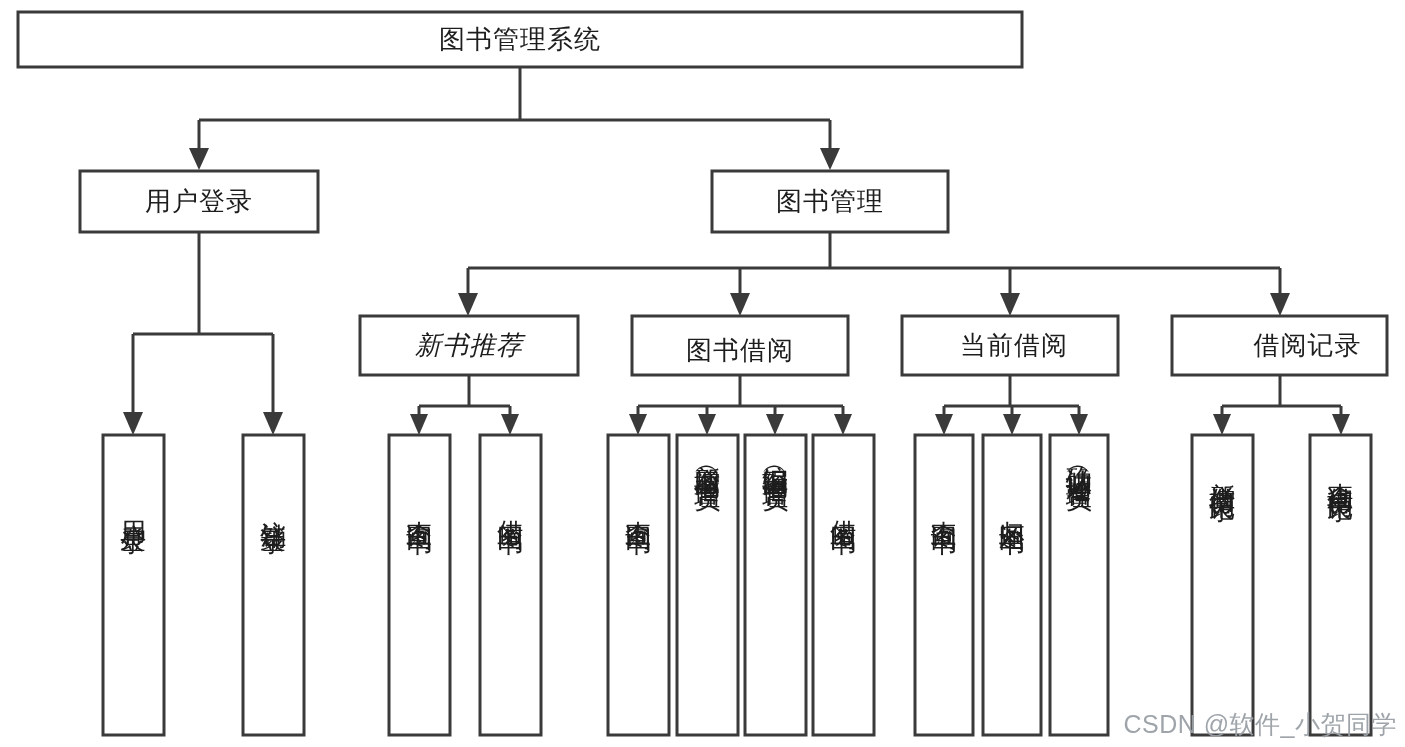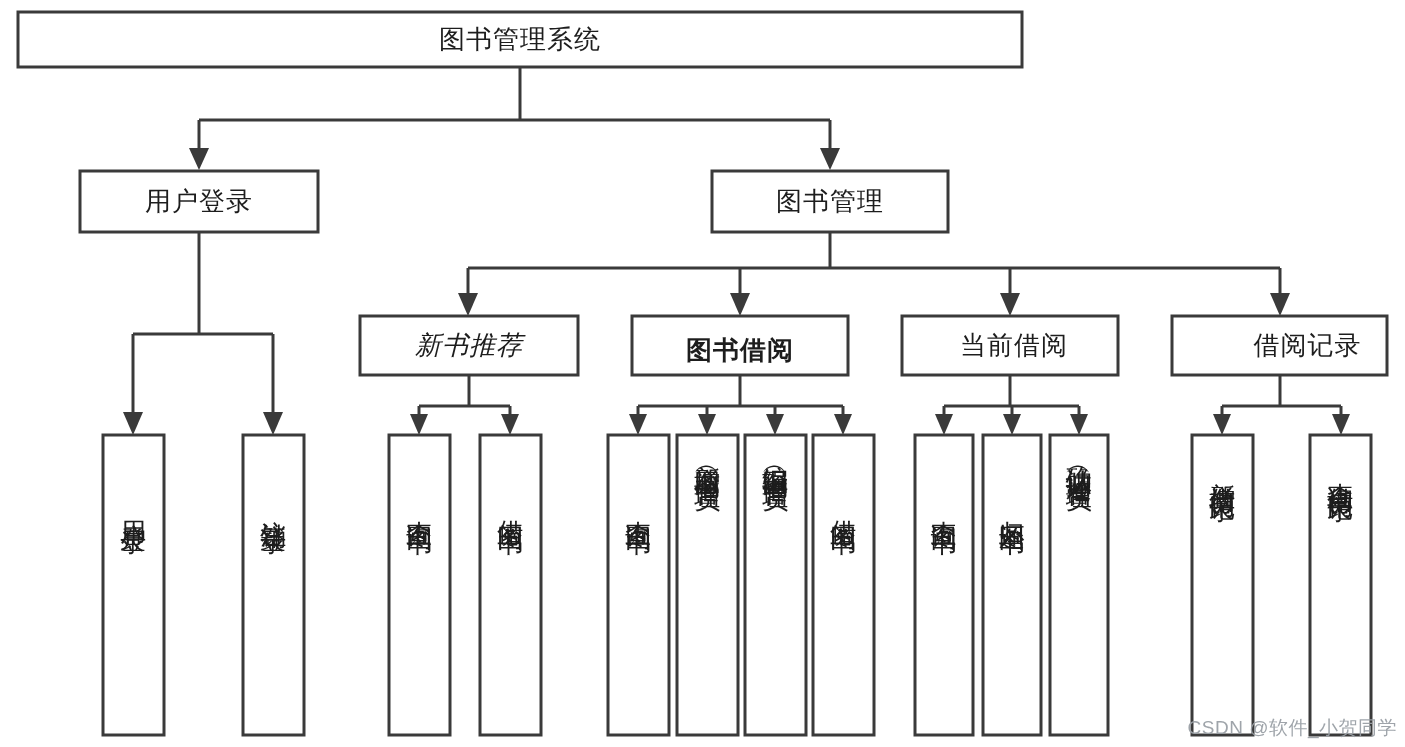--- a/index.html
+++ b/index.html
@@ -69,21 +69,21 @@
     font-size: 26px;
     color: #1d1d1d;
     letter-spacing: 1px;
     white-space: nowrap;
   }
   #watermark {
     position: absolute;
     right: 8px;
     bottom: 6px;
     font-family: "Liberation Sans", "DejaVu Sans", sans-serif;
-    font-size: 19px;
+    font-size: 25px;
     color: #9aa0a6;
     opacity: 0.95;
     white-space: nowrap;
     letter-spacing: 0.5px;
     text-align: right;
   }
 </style>
 </head>
 <body>
 
@@ -211,21 +211,21 @@
   </div>
 
   <div class="hlabel-wrap" style="left:712px; top:171px; width:236px; height:61px;">
     <span class="hlabel-text">图书管理</span>
   </div>
 
   <div class="hlabel-wrap" style="left:360px; top:316px; width:218px; height:59px;font-style:italic;">
     <span class="hlabel-text">新书推荐</span>
   </div>
 
-  <div class="hlabel-wrap" style="left:632px; top:316px; width:216px; height:68px;font-weight:bold;">
+  <div class="hlabel-wrap" style="left:632px; top:316px; width:216px; height:68px;">
     <span class="hlabel-text">图书借阅</span>
   </div>
 
   <div class="hlabel-wrap" style="left:902px; top:316px; width:224px; height:59px;">
     <span class="hlabel-text">当前借阅</span>
   </div>
 
   <div class="hlabel-wrap" style="left:1172px; top:316px; width:215px; height:59px;padding-left:28px;">
     <span class="hlabel-text">借阅记录</span>
   </div>

